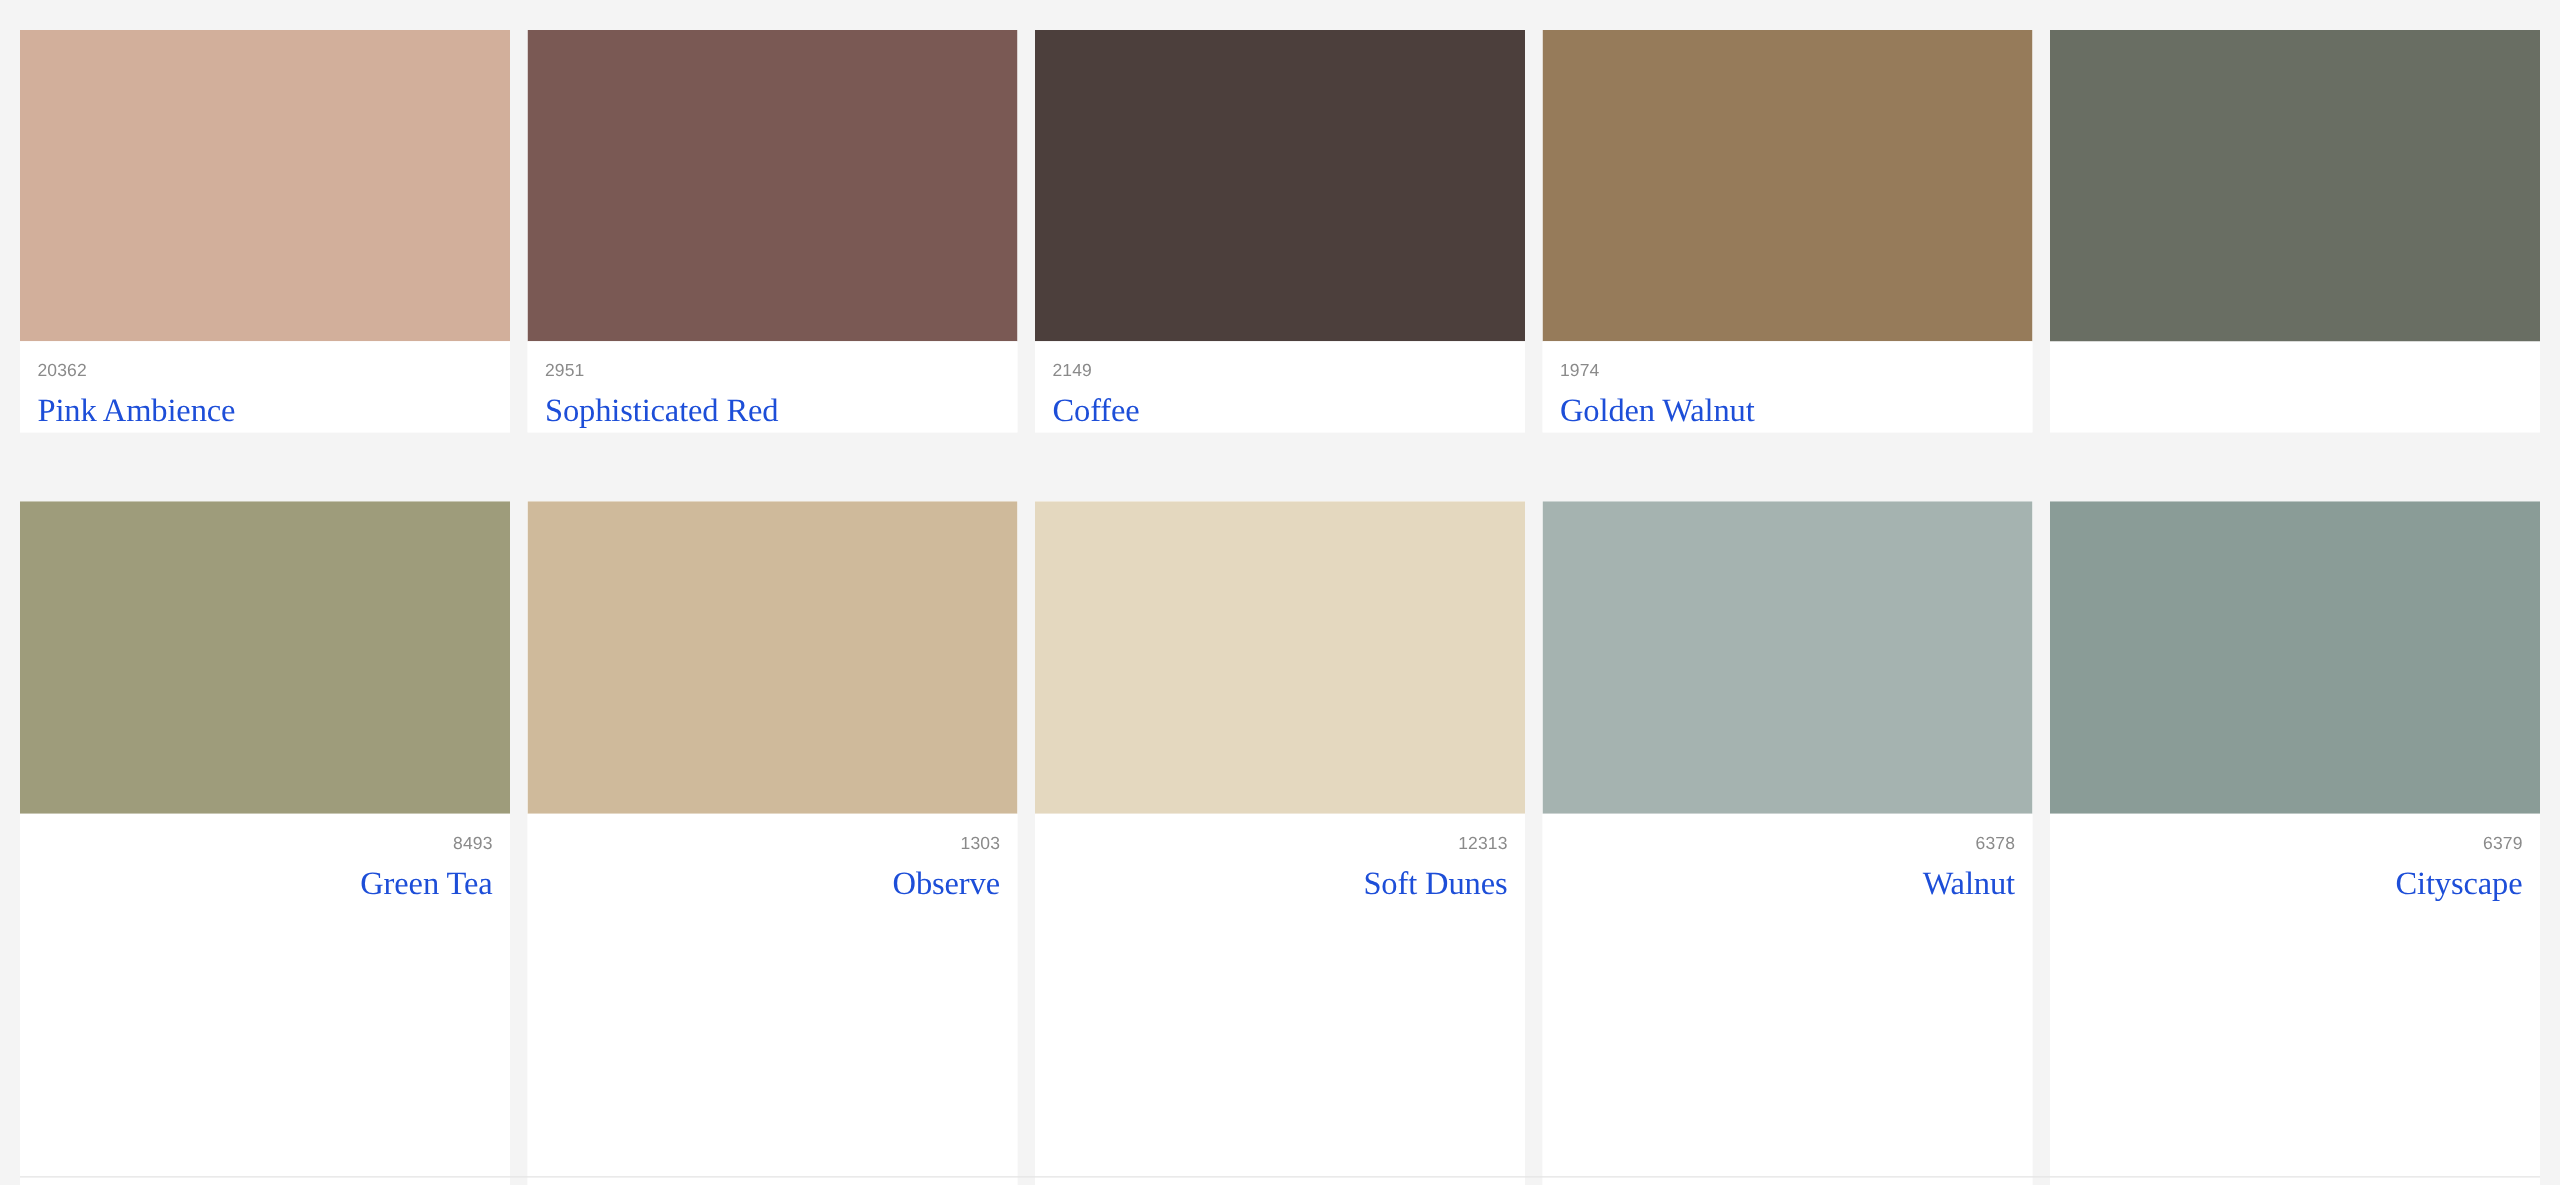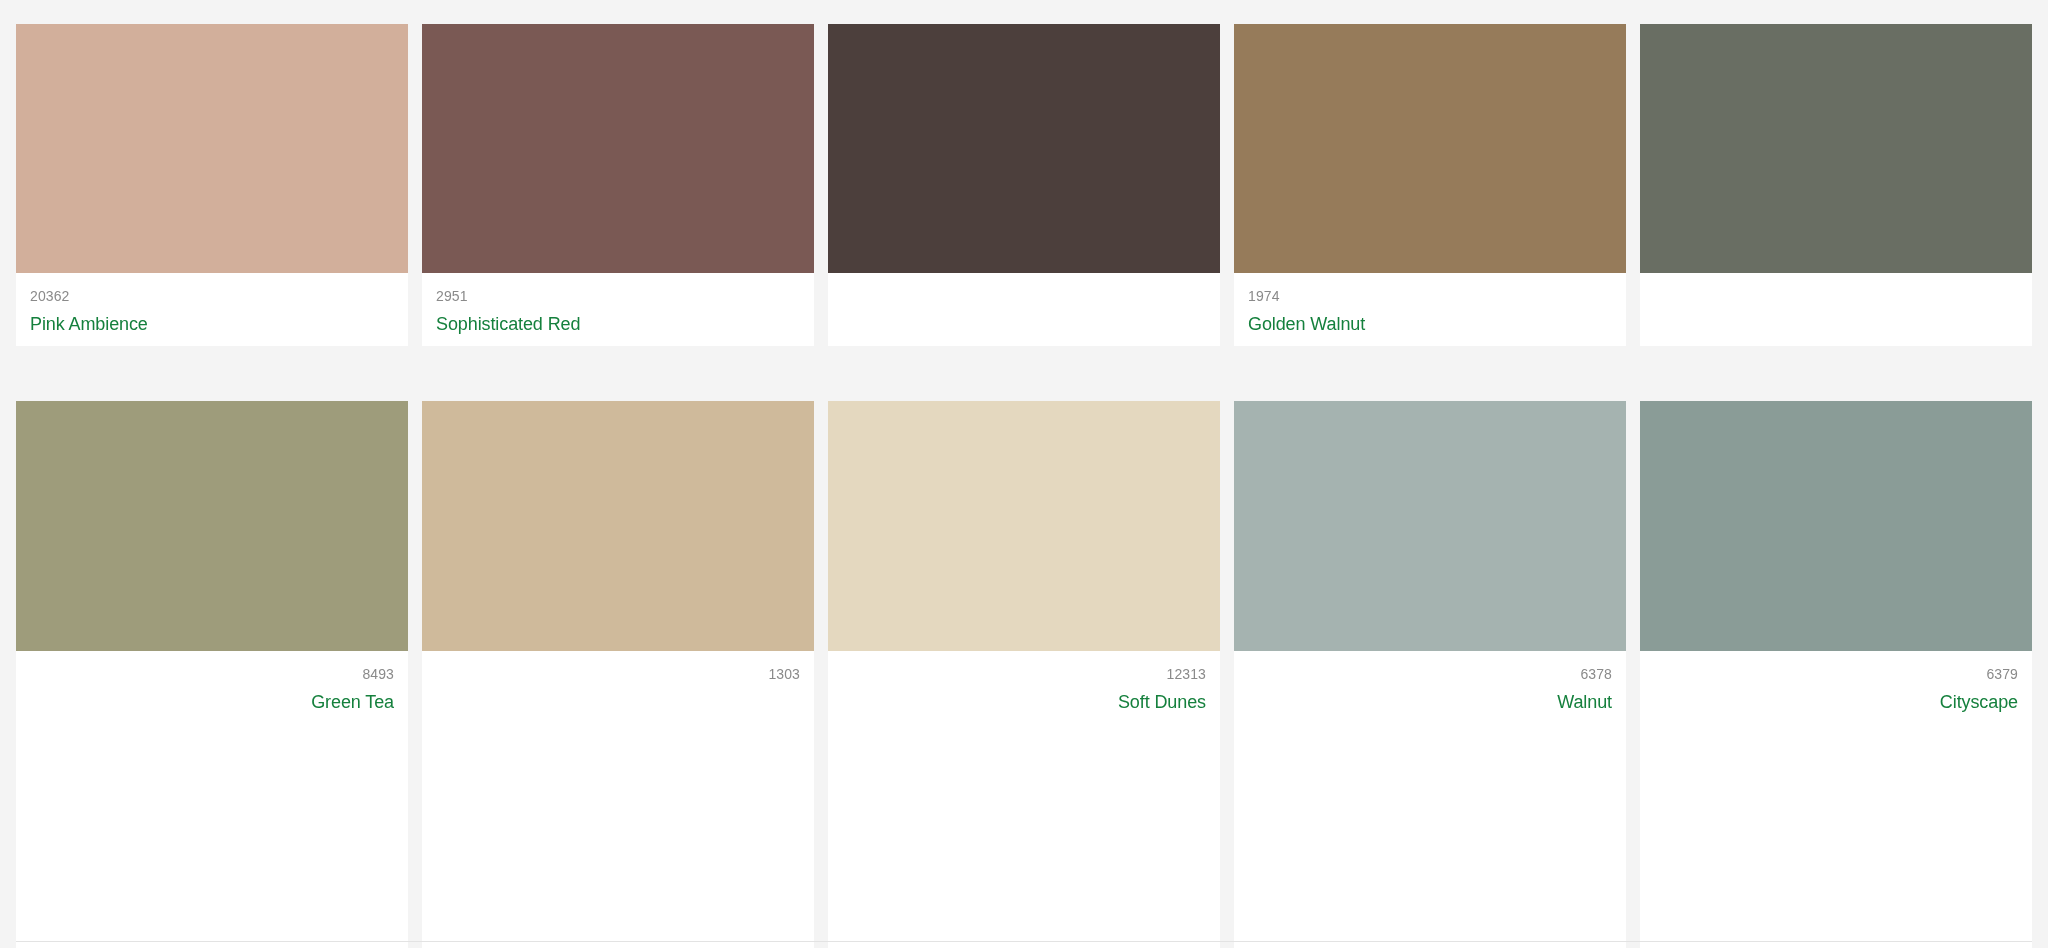--- a/index.html
+++ b/index.html
@@ -61,25 +61,26 @@
 
   .color-code {
     font-size: 14px;
     line-height: 1.1;
     color: #8a8a8a;
     letter-spacing: 0.1px;
     margin-bottom: 10px;
   }
 
   .color-name {
-    font-size: 18px;
+    font-size: 26px;
     line-height: 1.15;
-    color: #15803d;
+    color: #1d4ed8;
     letter-spacing: -0.1px;
     font-weight: 400;
+    font-family: Liberation Serif, serif;
   }
 
   .row-separator {
     position: absolute;
     left: 16px;
     right: 16px;
     bottom: 3px;
     height: 1px;
     background: #e3e3e3;
   }
@@ -102,20 +103,24 @@
     <div class="color-card row-1-card">
       <div class="swatch" style="background-color: rgb(122, 89, 84);"></div>
       <div class="card-info">
         <div class="color-code">2951</div>
         <div class="color-name">Sophisticated Red</div>
       </div>
     </div>
 
     <div class="color-card row-1-card">
       <div class="swatch" style="background-color: rgb(76, 63, 60);"></div>
+      <div class="card-info">
+        <div class="color-code">2149</div>
+        <div class="color-name">Coffee</div>
+      </div>
     </div>
 
     <div class="color-card row-1-card">
       <div class="swatch" style="background-color: rgb(150, 123, 90);"></div>
       <div class="card-info">
         <div class="color-code">1974</div>
         <div class="color-name">Golden Walnut</div>
       </div>
     </div>
 
@@ -132,20 +137,21 @@
       <div class="card-info">
         <div class="color-code">8493</div>
         <div class="color-name">Green Tea</div>
       </div>
     </div>
 
     <div class="color-card row-2-card">
       <div class="swatch" style="background-color: rgb(207, 186, 155);"></div>
       <div class="card-info">
         <div class="color-code">1303</div>
+        <div class="color-name">Observe</div>
       </div>
     </div>
 
     <div class="color-card row-2-card">
       <div class="swatch" style="background-color: rgb(228, 216, 191);"></div>
       <div class="card-info">
         <div class="color-code">12313</div>
         <div class="color-name">Soft Dunes</div>
       </div>
     </div>

